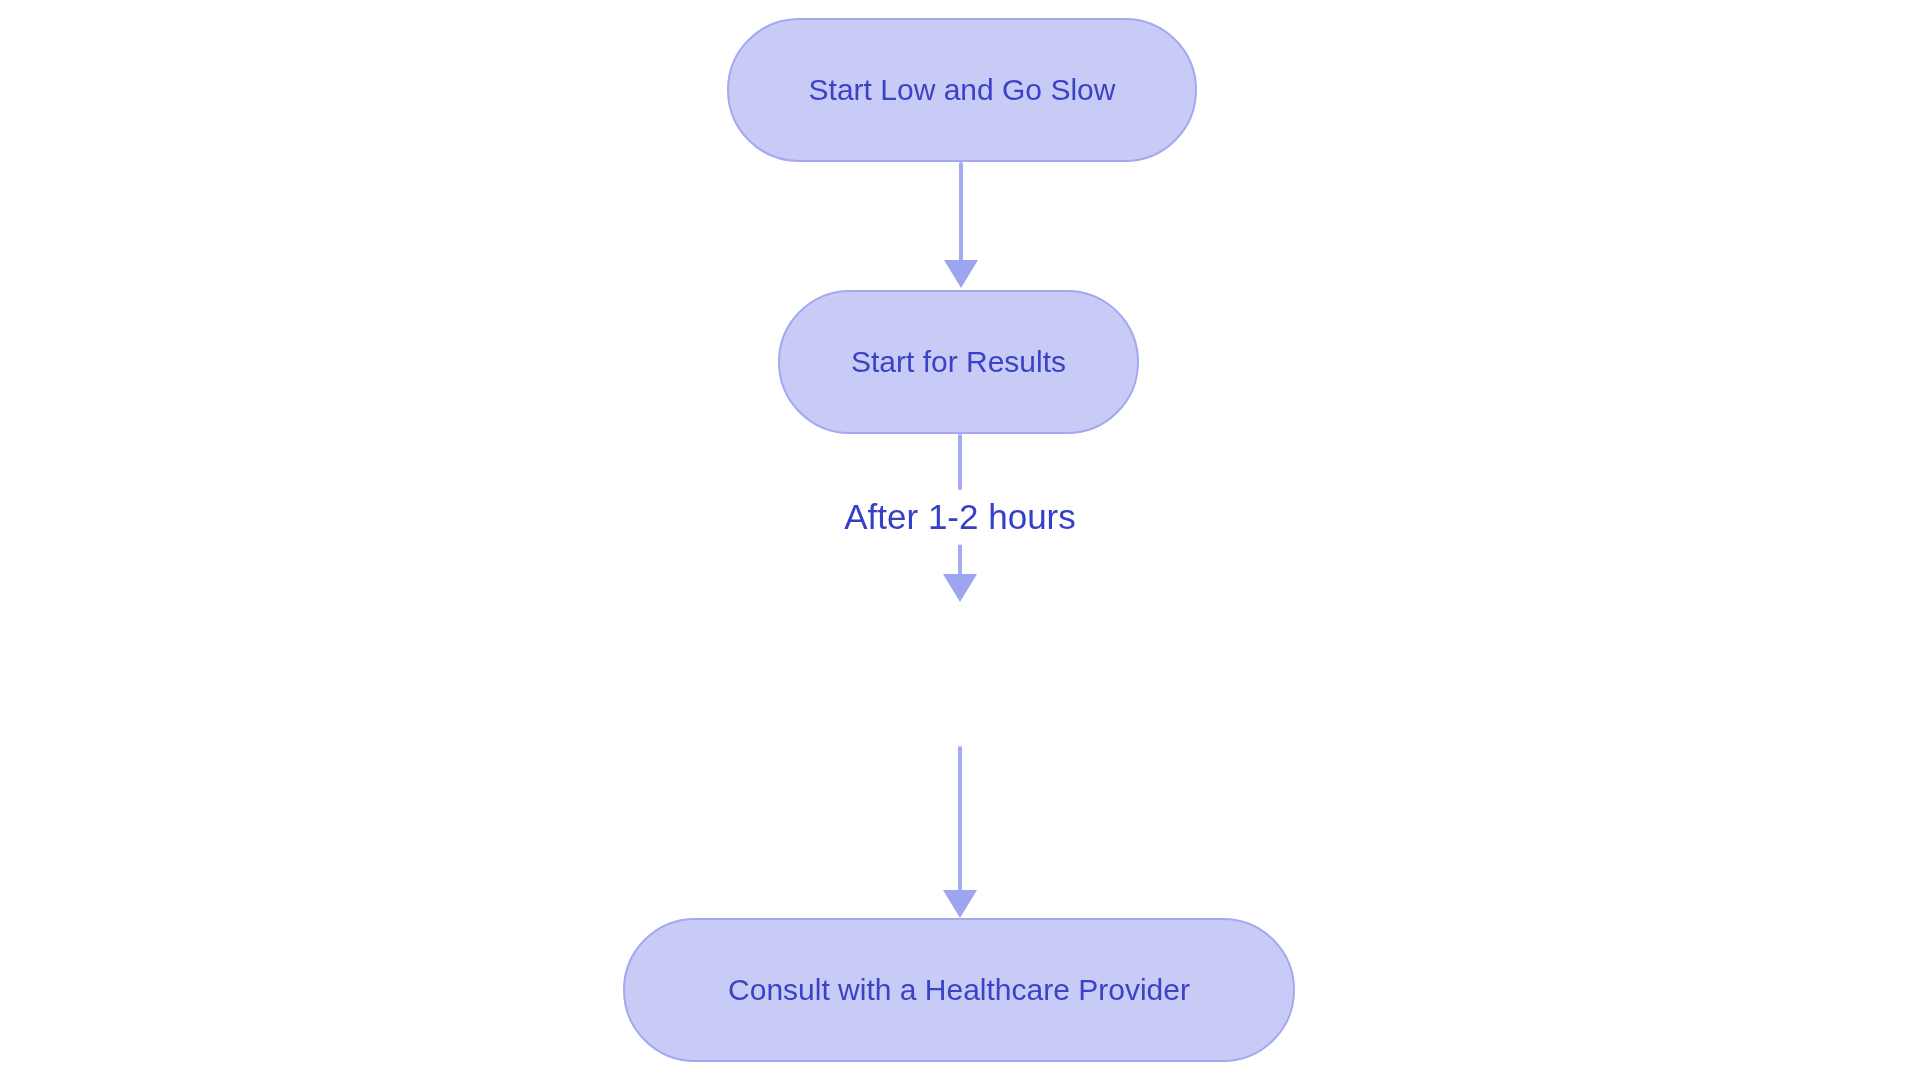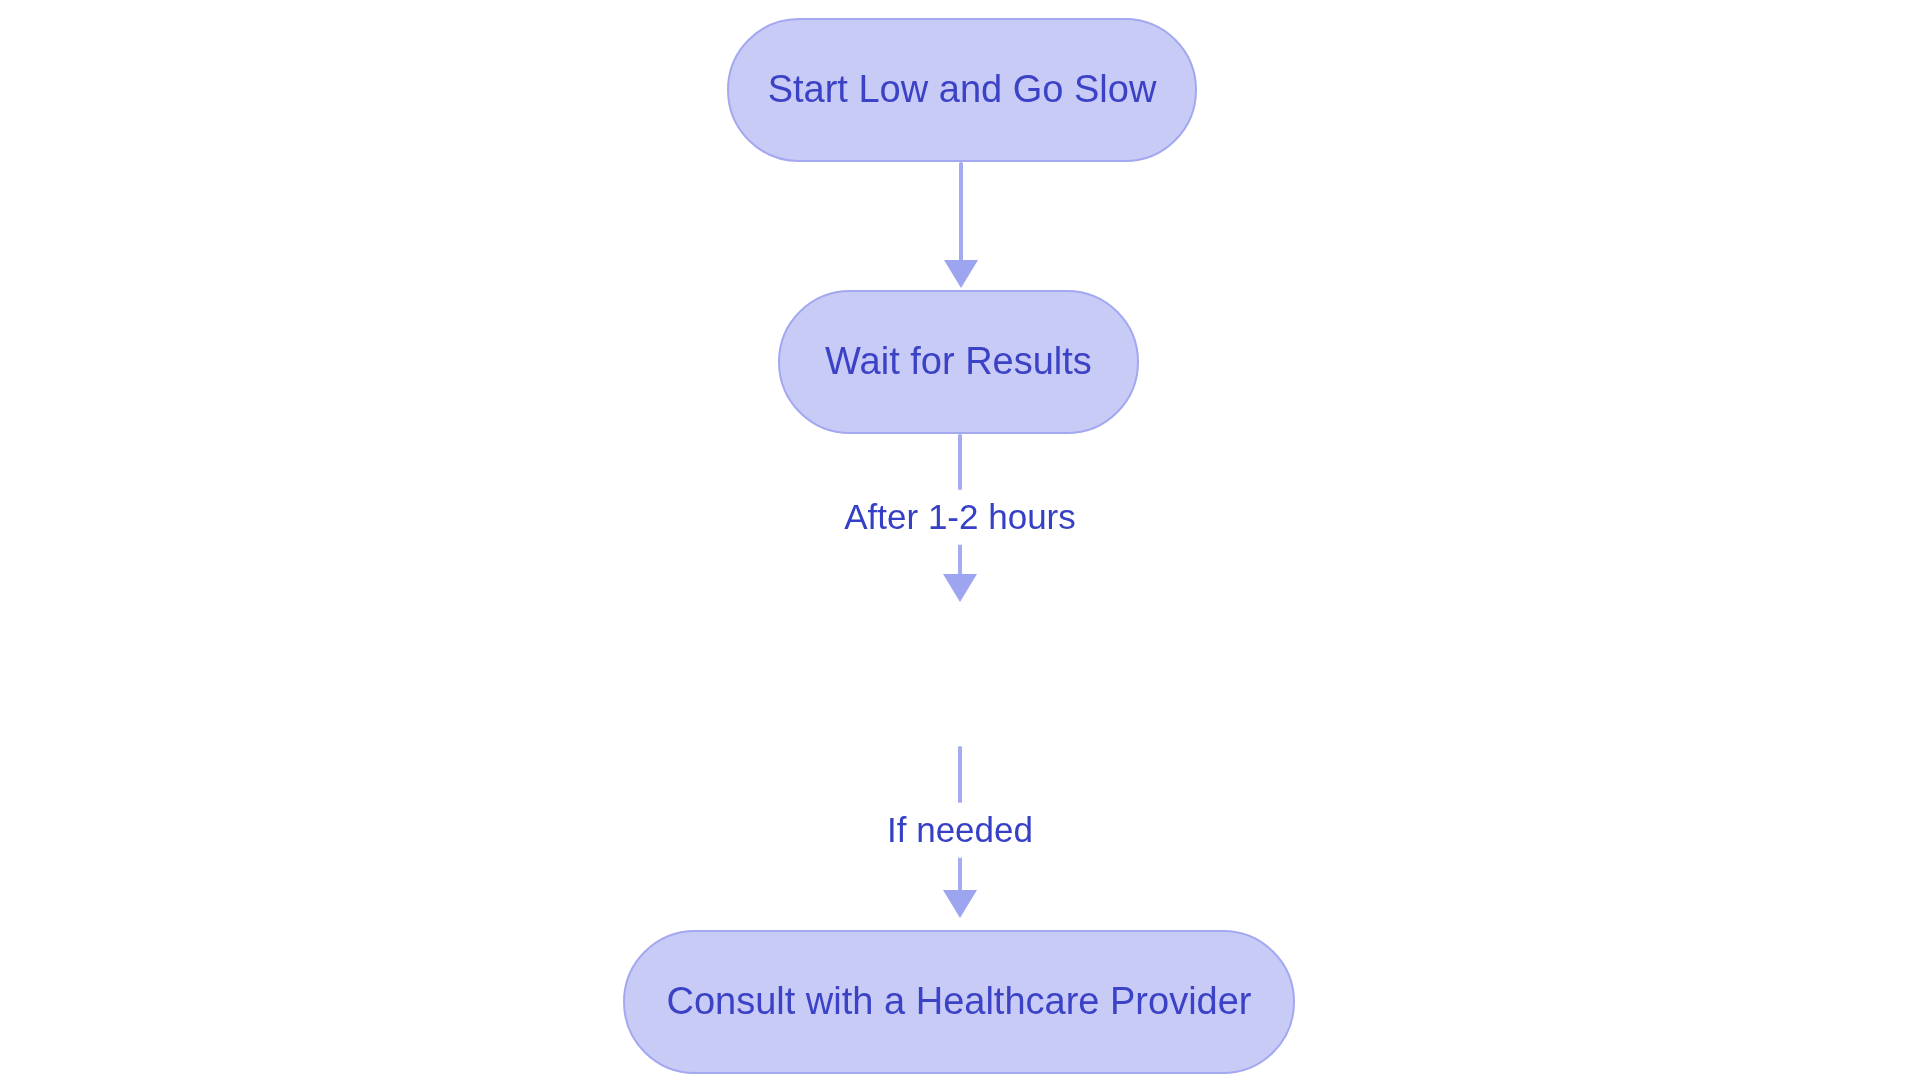--- a/index.html
+++ b/index.html
@@ -18,21 +18,21 @@
   .node {
     position: absolute;
     box-sizing: border-box;
     background: #c9cbf7;
     border: 2px solid #a3a8f0;
     border-radius: 72px;
     display: flex;
     align-items: center;
     justify-content: center;
     color: #3b42c5;
-    font-size: 38px;
+    font-size: 30px;
     line-height: 1.2;
     text-align: center;
     white-space: nowrap;
   }
   .edge-line {
     position: absolute;
     width: 4px;
     background: #a5abf2;
     border-radius: 2px;
   }
@@ -52,21 +52,21 @@
     font-size: 35px;
     line-height: 1.1;
     padding: 8px 14px;
     white-space: nowrap;
     z-index: 2;
   }
   
   .node-0 { left: 727px; top: 18px;  width: 470px; height: 144px; }
   .node-1 { left: 778px; top: 290px; width: 361px; height: 144px; }
   .node-2 { left: 765px; top: 602px; width: 390px; height: 144px; }
-  .node-3 { left: 623px; top: 918px; width: 672px; height: 144px; margin-top: 12px; }
+  .node-3 { left: 623px; top: 918px; width: 672px; height: 144px; }
 
   .line-0 { left: 959px; top: 162px; height: 100px; }
   .head-0 { left: 944px; top: 260px; }
   .line-1 { left: 958px; top: 434px; height: 142px; }
   .head-1 { left: 943px; top: 574px; }
   .line-2 { left: 958px; top: 746px; height: 146px; }
   .head-2 { left: 943px; top: 890px; }
 
   .label-1 { left: 960px; top: 517px; text-align: center; }
   .label-2 { left: 960px; top: 830px; }
@@ -77,29 +77,28 @@
 <div class="canvas">
 
   <div class="node node-0">
     <span>Start Low and Go Slow</span>
   </div>
 
   <div class="edge-line line-0"></div>
   <div class="edge-head head-0"></div>
 
   <div class="node node-1">
-    <span>Wait for Results</span>
+    <span>Start for Results</span>
   </div>
 
   <div class="edge-line line-1"></div>
   <div class="edge-head head-1"></div>
   <div class="edge-label label-1">After 1-2 hours</div>
 
 
   <div class="edge-line line-2"></div>
   <div class="edge-head head-2"></div>
-  <div class="edge-label label-2">If needed</div>
 
   <div class="node node-3">
     <span>Consult with a Healthcare Provider</span>
   </div>
 
 </div>
 
 </body></html>

